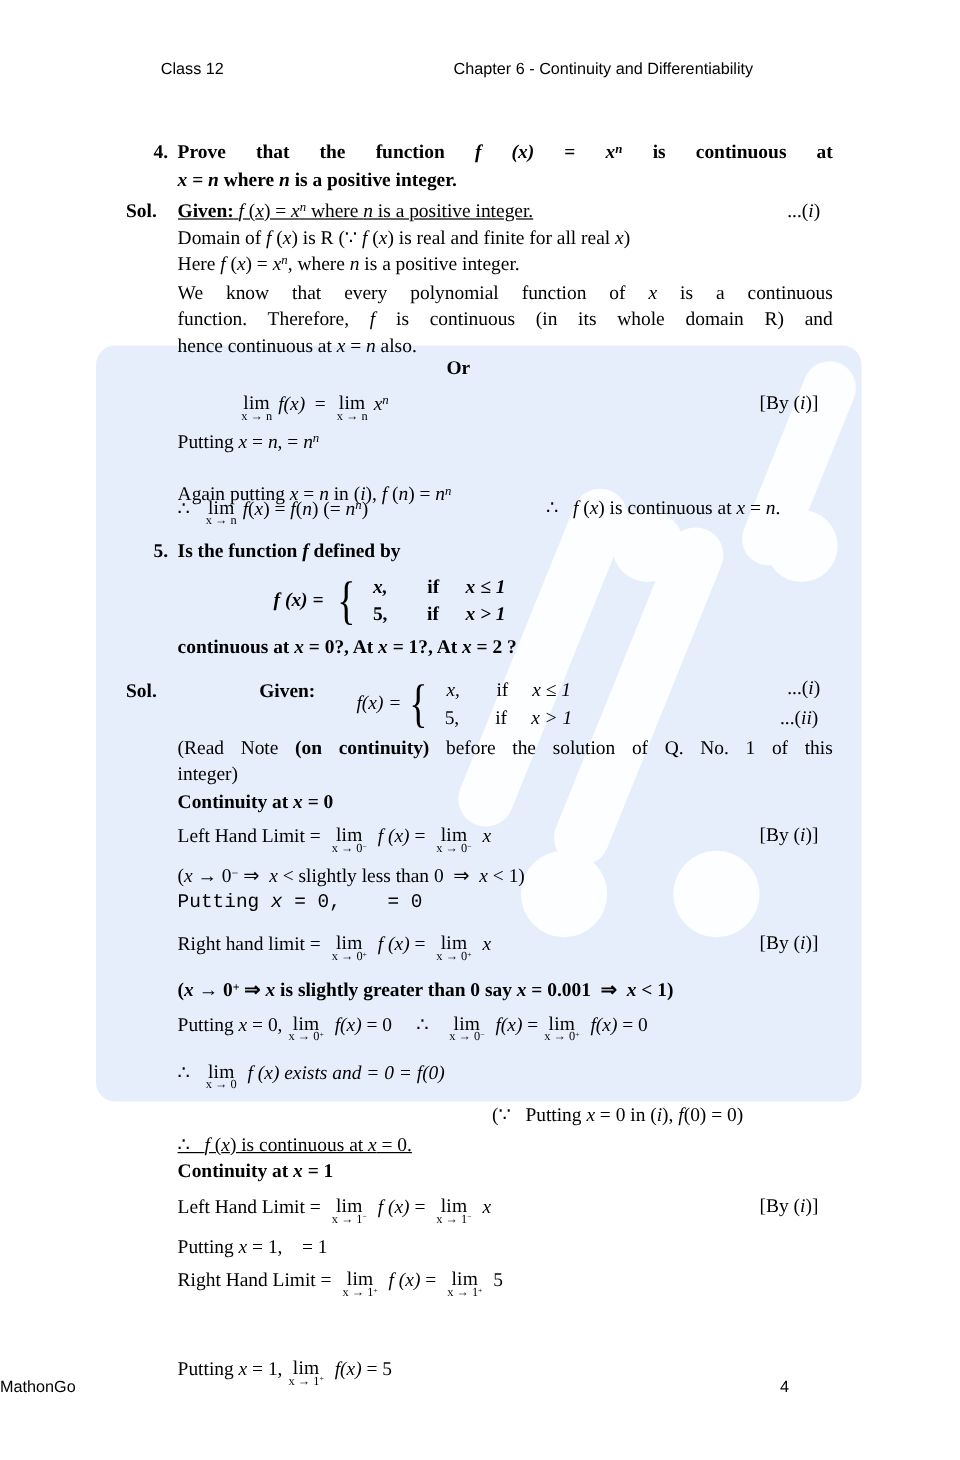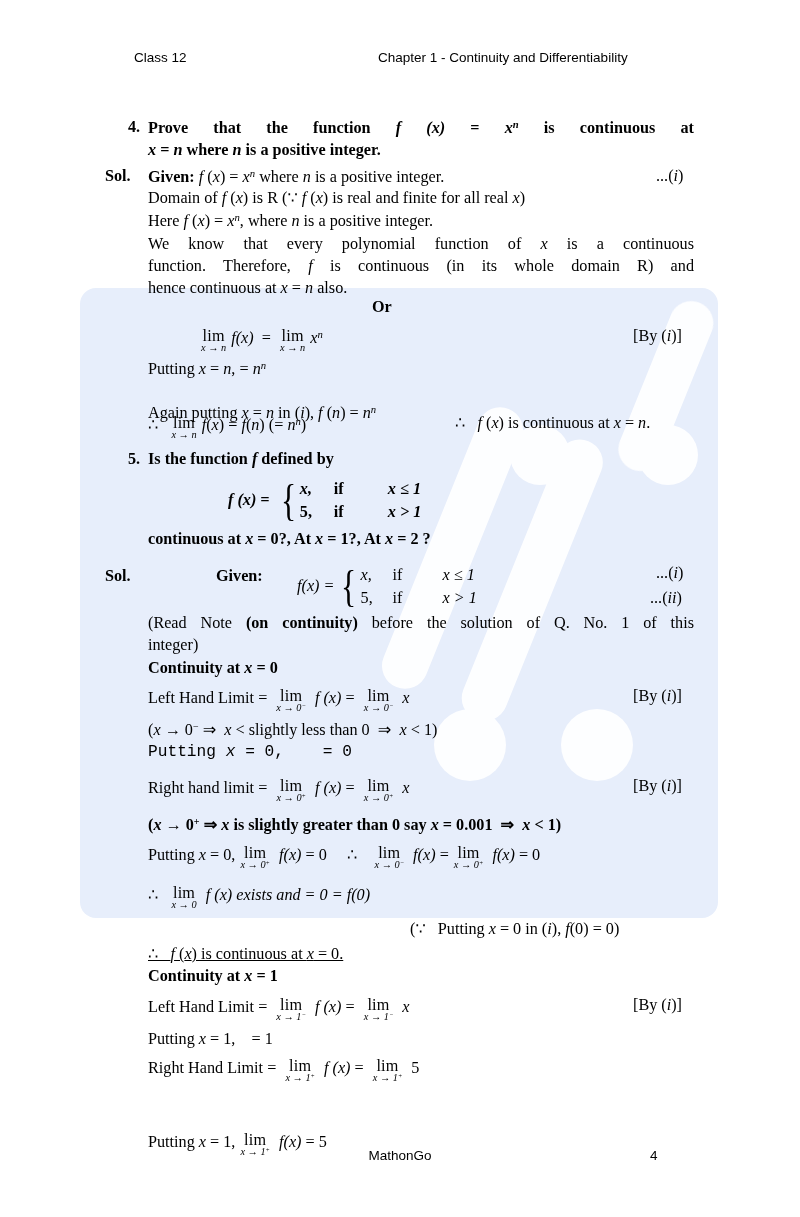--- a/index.html
+++ b/index.html
@@ -40,21 +40,21 @@
   }
   .hdr .left{position:absolute;left:134px;top:0;}
   .hdr .right{position:absolute;left:378px;top:0;}
 
   .ftr{
     position:absolute;top:1148px;left:0;width:800px;
     font-family:"Liberation Sans", sans-serif;
     font-size:13.5px;
     z-index:5;
   }
-  .ftr .brand{position:absolute;left:0;top:0;width:800px;text-align:center;}
+  .ftr .brand{position:absolute;left:0;top:0;width:800px;}
   .ftr .pgno{position:absolute;left:650px;top:0;}
 
   
   .content{
     position:absolute;
     left:0;top:0;width:800px;
     z-index:4;
     font-size:16.2px;
     line-height:1.0;
   }
@@ -75,37 +75,37 @@
 
   
   .lim{
     display:inline-block;
     vertical-align:-0.52em;
     text-align:center;
     line-height:1;
     margin:0 1px;
   }
   .lim .top{display:block;font-size:16.2px;letter-spacing:.2px;}
-  .lim .bot{display:block;font-size:10.3px;font-style:italic;margin-top:-1px;white-space:nowrap;}
+  .lim .bot{display:block;font-size:10.3px;margin-top:-1px;white-space:nowrap;}
   sup.sgn{font-size:.62em;vertical-align:.45em;}
   sup{font-size:.66em;vertical-align:.46em;}
 
   
   .pw{display:inline-block;vertical-align:middle;position:relative;}
   .pwbrace{
     display:inline-block;
     vertical-align:middle;
     font-size:44px;
     line-height:0.62;
     font-weight:400;
     transform:scaleX(.72);
     margin-right:1px;
   }
   .pwrows{display:inline-block;vertical-align:middle;}
-  .pwrow{display:block;line-height:1.42;white-space:nowrap;}
+  .pwrow{display:block;line-height:1.42;white-space:nowrap;text-align:center;}
   .cw{display:inline-block;}
 </style>
 </head>
 <body>
 
 <div class="page">
 
   <div class="highlight"></div>
 
   <svg class="watermark" viewBox="0 0 800 1217" xmlns="http://www.w3.org/2000/svg">
@@ -119,36 +119,36 @@
       <circle cx="540" cy="455" r="30"></circle>
       <circle cx="668" cy="455" r="30"></circle>
       <g transform="rotate(22 660 470)">
         <rect x="612" y="300" width="44" height="180" rx="22"></rect>
       </g>
     </g>
   </svg>
 
   <div class="hdr">
     <span class="left">Class 12</span>
-    <span class="right">Chapter 1 - Continuity and Differentiability</span>
+    <span class="right">Chapter 6 - Continuity and Differentiability</span>
   </div>
 
   <div class="ftr">
     <span class="brand">MathonGo</span>
     <span class="pgno">4</span>
   </div>
 
   <div class="content">
 
     <span class="lbl" style="left:128px;top:119px;">4.</span>
     <span class="just" style="left:148px;top:119px;width:546px;"><span>Prove  that  the  function</span> <i>f (x)</i> <span>=</span> <i>x</i><sup><i>n</i></sup> <span>is  continuous  at</span></span>
     <span class="lbl" style="left:148px;top:142px;"><i>x</i> = <i>n</i> where <i>n</i> is a positive integer.</span>
 
     <span class="lbl" style="left:105px;top:168px;">Sol.</span>
-    <span class="bdy" style="top:168px;"><b>Given:</b> <i>f</i> (<i>x</i>) = <i>x</i><sup><i>n</i></sup> where <i>n</i> is a positive integer.</span>
+    <span class="bdy" style="top:168px;text-decoration:underline;"><b>Given:</b> <i>f</i> (<i>x</i>) = <i>x</i><sup><i>n</i></sup> where <i>n</i> is a positive integer.</span>
     <span class="rt" style="left:656px;top:168px;">...(<i>i</i>)</span>
 
     <span class="bdy" style="top:190px;">Domain of <i>f</i> (<i>x</i>) is R (∵ <i>f</i> (<i>x</i>) is real and finite for all real <i>x</i>)</span>
     <span class="bdy" style="top:212px;">Here <i>f</i> (<i>x</i>) = <i>x</i><sup><i>n</i></sup>, where <i>n</i> is a positive integer.</span>
 
     <span class="just" style="left:148px;top:236px;width:546px;font-weight:normal;">We know that every polynomial function of <i>x</i> is a continuous</span>
     <span class="just" style="left:148px;top:258px;width:546px;font-weight:normal;">function. Therefore, <i>f</i> is continuous (in its whole domain R) and</span>
     <span class="bdy" style="top:280px;">hence continuous at <i>x</i> = <i>n</i> also.</span>
 
     <span class="lbl" style="left:372px;top:299px;">Or</span>

